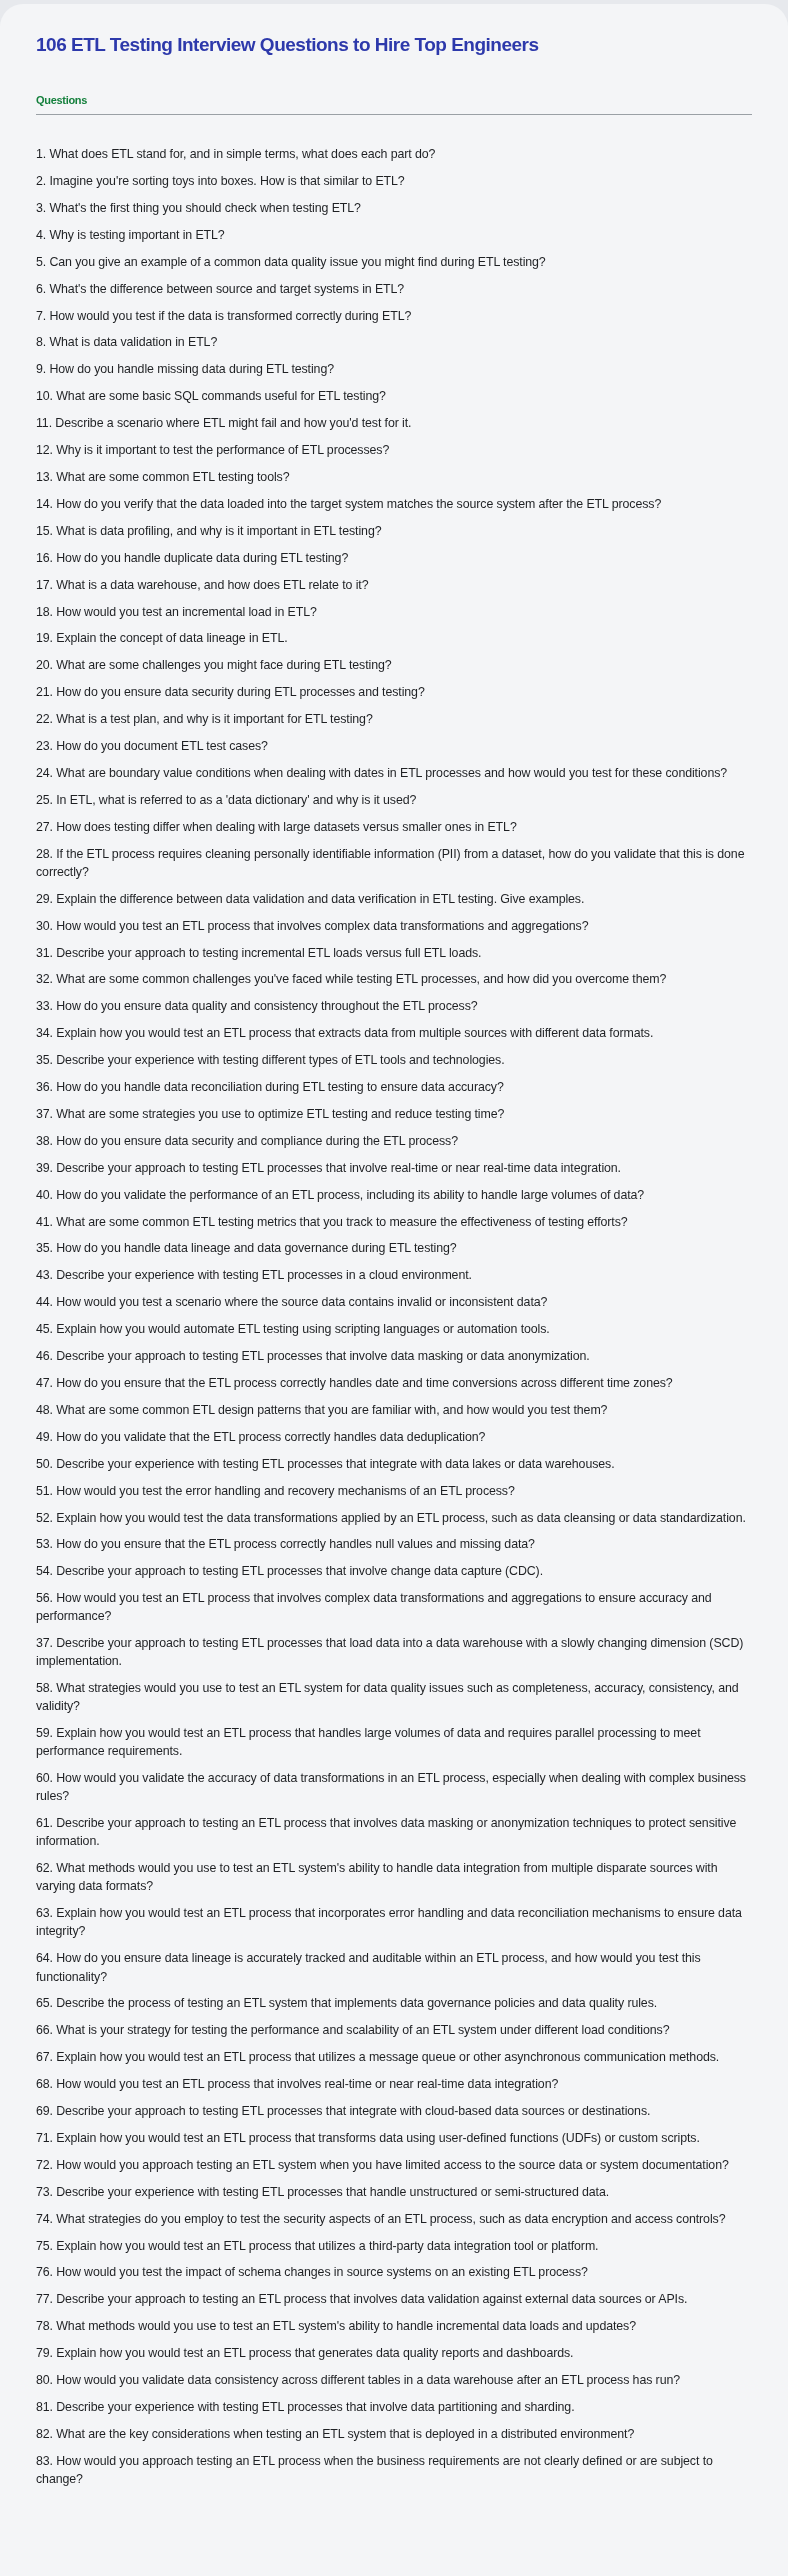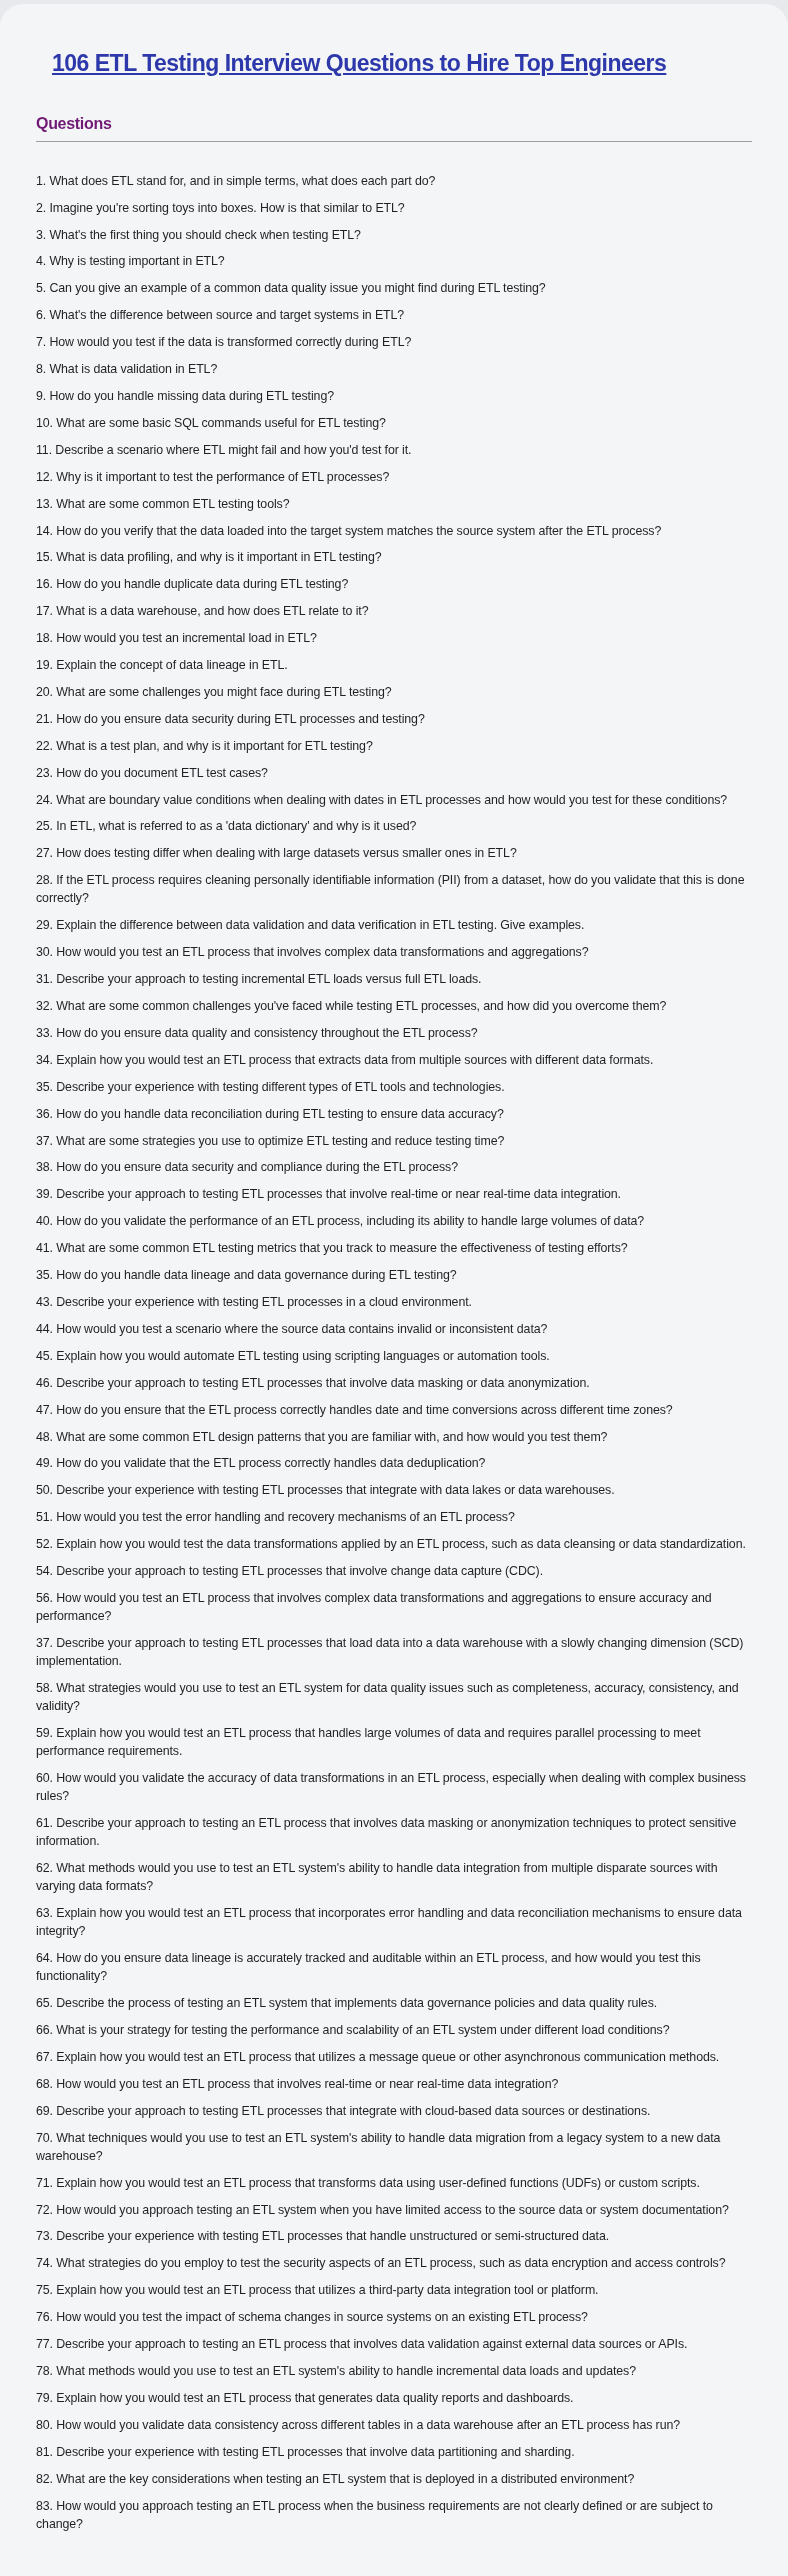--- a/index.html
+++ b/index.html
@@ -27,31 +27,30 @@
   }
   .card {
     background: var(--card-bg, #f4f5f7);
     border-radius: 23px 23px 0 0;
     margin-top: 4.1px;
     min-height: 3645px;
     padding: 30px 36px 49px 36px;
   }
   .page-title {
     color: var(--title, #2d39ab);
-    font-size: 23px;
+    font-size: 19px;
     font-weight: bold;
     letter-spacing: -0.5px;
     line-height: 1.15;
-    margin: 16px;
+    margin: 0;
     max-width: 716px;
-    text-decoration: underline;
   }
   .questions-heading {
-    color: #701a75;
-    font-size: 16px;
+    color: #15803d;
+    font-size: 11px;
     font-weight: bold;
     letter-spacing: -0.3px;
     margin: 38px 0 0 0;
   }
   .divider {
     border: none;
     border-top: 1px solid var(--divider, #9aa0a5);
     margin: 8.2px 0 0 0;
     width: 100%;
   }
@@ -125,36 +124,36 @@
           <p class="question">43. Describe your experience with testing ETL processes in a cloud environment.</p>
           <p class="question">44. How would you test a scenario where the source data contains invalid or inconsistent data?</p>
           <p class="question">45. Explain how you would automate ETL testing using scripting languages or automation tools.</p>
           <p class="question">46. Describe your approach to testing ETL processes that involve data masking or data anonymization.</p>
           <p class="question">47. How do you ensure that the ETL process correctly handles date and time conversions across different time zones?</p>
           <p class="question">48. What are some common ETL design patterns that you are familiar with, and how would you test them?</p>
           <p class="question">49. How do you validate that the ETL process correctly handles data deduplication?</p>
           <p class="question">50. Describe your experience with testing ETL processes that integrate with data lakes or data warehouses.</p>
           <p class="question">51. How would you test the error handling and recovery mechanisms of an ETL process?</p>
           <p class="question">52. Explain how you would test the data transformations applied by an ETL process, such as data cleansing or data standardization.</p>
+          <p class="question">53. How do you ensure that the ETL process correctly handles null values and missing data?</p>
           <p class="question">54. Describe your approach to testing ETL processes that involve change data capture (CDC).</p>
           <p class="question">56. How would you test an ETL process that involves complex data transformations and aggregations to ensure accuracy and performance?</p>
           <p class="question">37. Describe your approach to testing ETL processes that load data into a data warehouse with a slowly changing dimension (SCD) implementation.</p>
           <p class="question">58. What strategies would you use to test an ETL system for data quality issues such as completeness, accuracy, consistency, and validity?</p>
           <p class="question">59. Explain how you would test an ETL process that handles large volumes of data and requires parallel processing to meet performance requirements.</p>
           <p class="question">60. How would you validate the accuracy of data transformations in an ETL process, especially when dealing with complex business rules?</p>
           <p class="question">61. Describe your approach to testing an ETL process that involves data masking or anonymization techniques to protect sensitive information.</p>
           <p class="question">62. What methods would you use to test an ETL system's ability to handle data integration from multiple disparate sources with varying data formats?</p>
           <p class="question">63. Explain how you would test an ETL process that incorporates error handling and data reconciliation mechanisms to ensure data integrity?</p>
           <p class="question">64. How do you ensure data lineage is accurately tracked and auditable within an ETL process, and how would you test this functionality?</p>
           <p class="question">65. Describe the process of testing an ETL system that implements data governance policies and data quality rules.</p>
           <p class="question">66. What is your strategy for testing the performance and scalability of an ETL system under different load conditions?</p>
           <p class="question">67. Explain how you would test an ETL process that utilizes a message queue or other asynchronous communication methods.</p>
           <p class="question">68. How would you test an ETL process that involves real-time or near real-time data integration?</p>
           <p class="question">69. Describe your approach to testing ETL processes that integrate with cloud-based data sources or destinations.</p>
-          <p class="question">70. What techniques would you use to test an ETL system's ability to handle data migration from a legacy system to a new data warehouse?</p>
           <p class="question">71. Explain how you would test an ETL process that transforms data using user-defined functions (UDFs) or custom scripts.</p>
           <p class="question">72. How would you approach testing an ETL system when you have limited access to the source data or system documentation?</p>
           <p class="question">73. Describe your experience with testing ETL processes that handle unstructured or semi-structured data.</p>
           <p class="question">74. What strategies do you employ to test the security aspects of an ETL process, such as data encryption and access controls?</p>
           <p class="question">75. Explain how you would test an ETL process that utilizes a third-party data integration tool or platform.</p>
           <p class="question">76. How would you test the impact of schema changes in source systems on an existing ETL process?</p>
           <p class="question">77. Describe your approach to testing an ETL process that involves data validation against external data sources or APIs.</p>
           <p class="question">78. What methods would you use to test an ETL system's ability to handle incremental data loads and updates?</p>
           <p class="question">79. Explain how you would test an ETL process that generates data quality reports and dashboards.</p>
           <p class="question">80. How would you validate data consistency across different tables in a data warehouse after an ETL process has run?</p>

